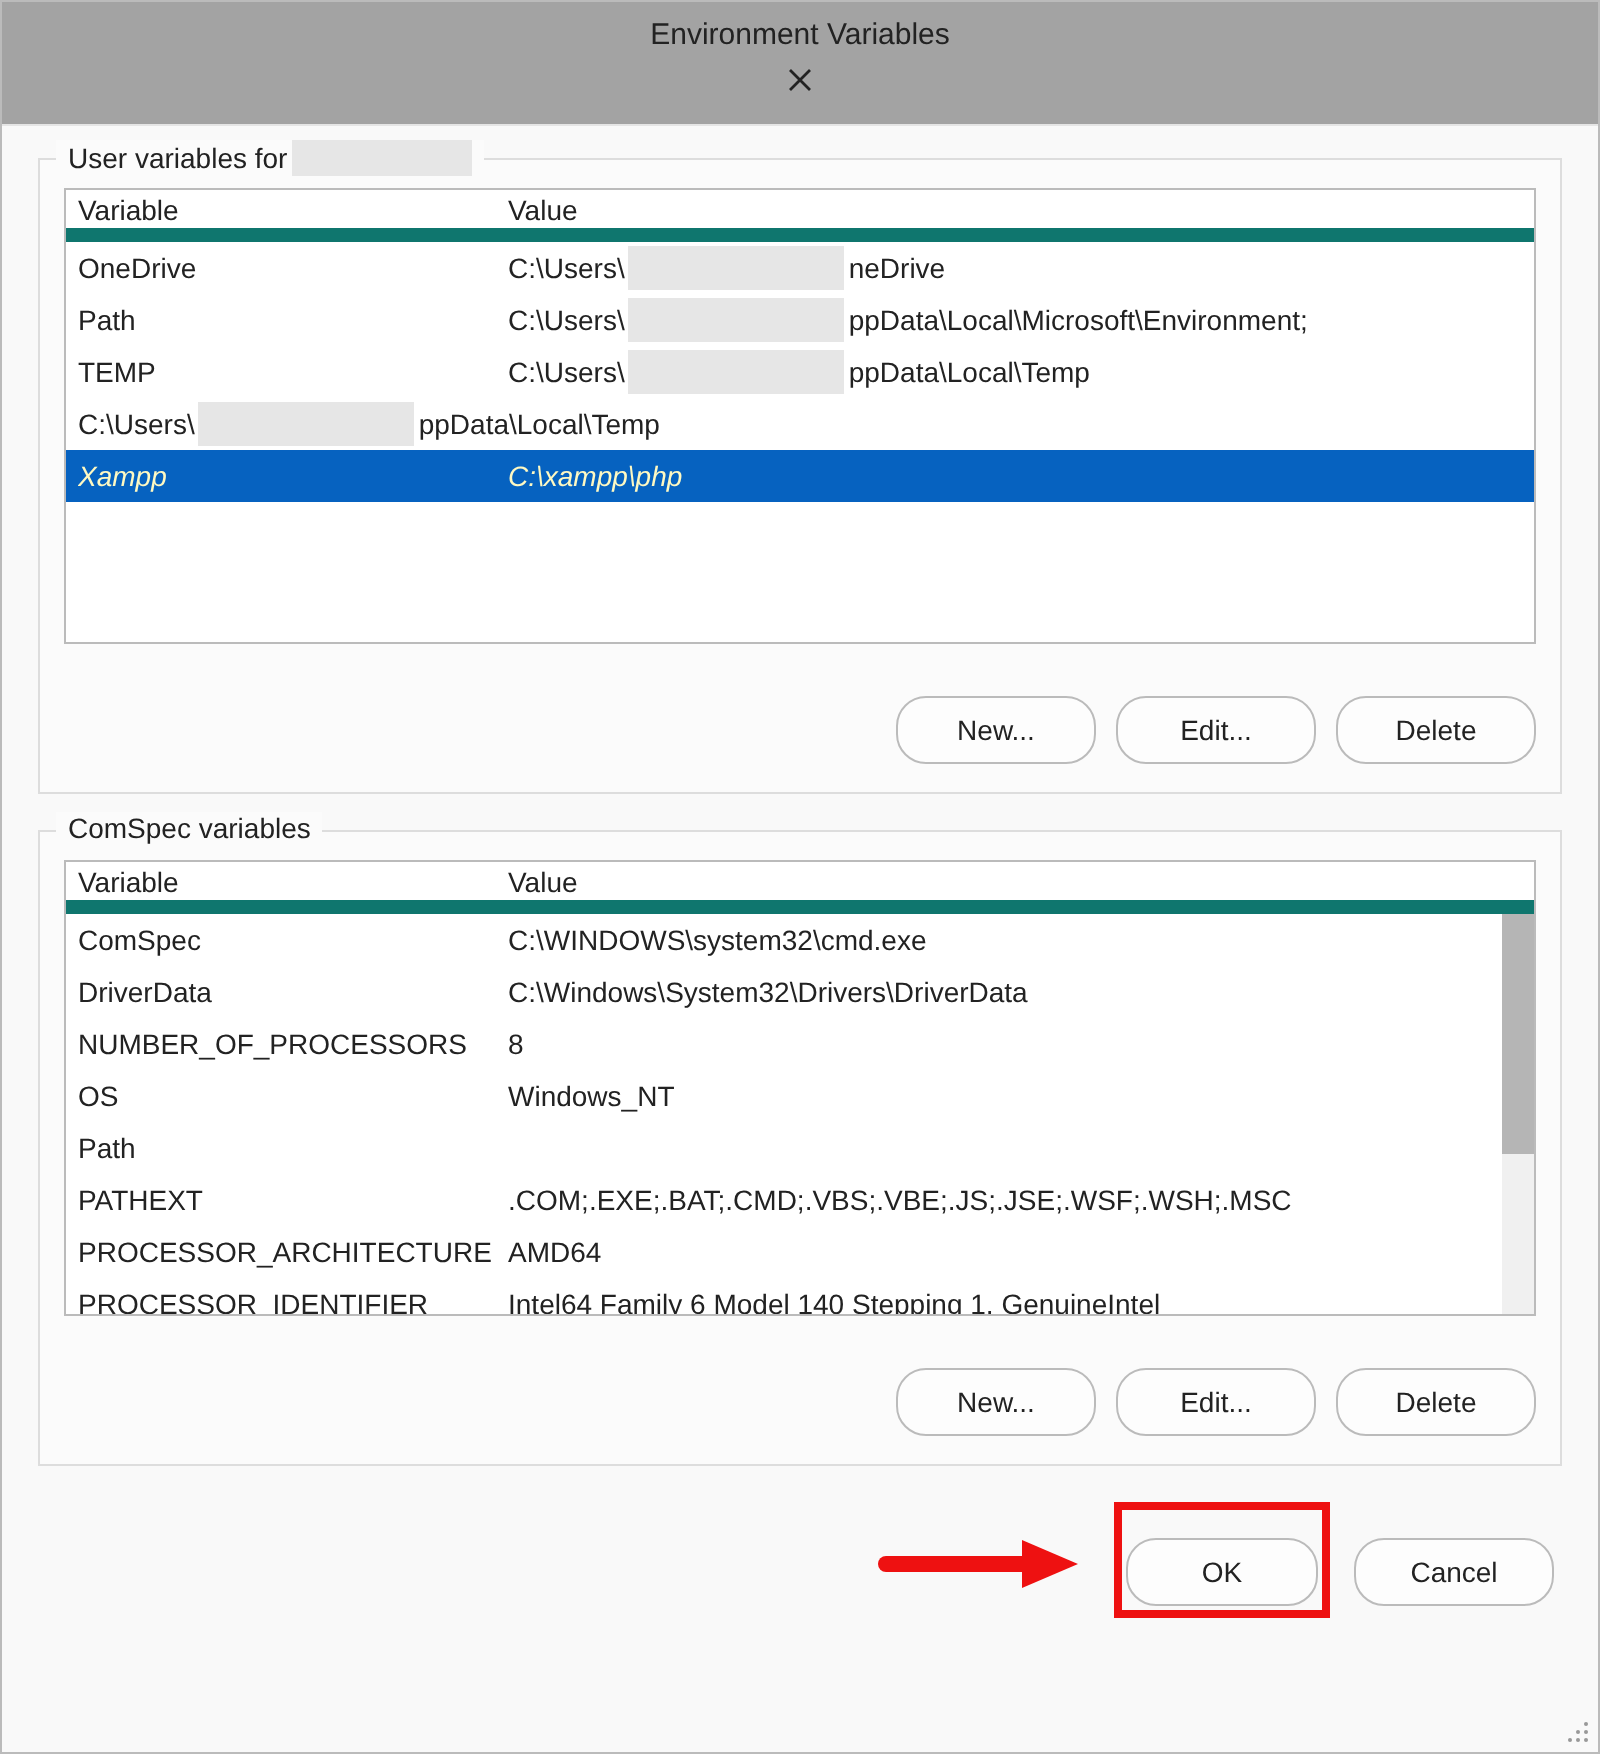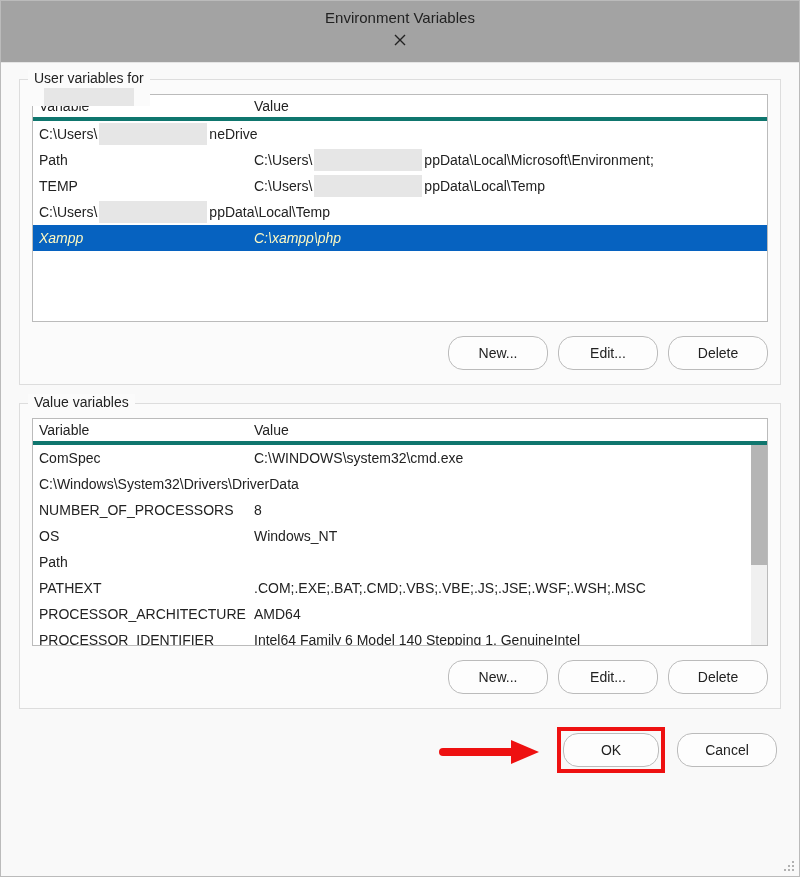--- a/index.html
+++ b/index.html
@@ -44,21 +44,20 @@
       position: absolute;
       top: -10px;
       left: 8px;
       background: #fbfbfb;
       padding: 0 6px;
       font-size: 14px;
       color: #222;
       display: flex;
       align-items: center;
       gap: 2px;
-      flex-direction: column;
     }
     .redact {
       display: inline-block;
       width: 90px;
       height: 18px;
       background: #e6e6e6;
     }
     .listbox {
       border: 1px solid #bbb;
       background: #fff;
@@ -66,21 +65,21 @@
     }
     .listbox-user { height: 228px; }
     .listbox-system { height: 228px; position: relative; }
     .list-header, .list-row {
       display: flex;
       align-items: center;
       height: 26px;
       padding: 0 6px;
     }
     .list-header {
-      border-bottom: 4px solid #0f766e;
+      border-bottom: 7px solid #0f766e;
       color: #222;
       background: #fff;
     }
     .col-var { flex: 0 0 215px; white-space: nowrap; overflow: hidden; text-overflow: ellipsis; }
     .col-val { flex: 1; white-space: nowrap; overflow: hidden; text-overflow: ellipsis; display: flex; align-items: center; }
     .list-row { color: #222; }
     .list-row.selected { background: #0662c0; color: #fef9c3; font-style: italic; }
     .val-redact {
       display: inline-block;
       width: 108px;
@@ -97,20 +96,21 @@
     .btn {
       min-width: 100px;
       height: 34px;
       border: 1px solid #bbb;
       background: #fdfdfd;
       border-radius: 15px;
       font-size: 14px;
       color: #222;
       cursor: pointer;
       padding: 0 14px;
+      margin-top: 12px;
     }
     .dialog-buttons {
       display: flex;
       justify-content: flex-end;
       align-items: center;
       gap: 12px;
       padding: 0 4px 4px 4px;
       position: relative;
     }
     .ok-highlight {
@@ -168,20 +168,21 @@
         <span class="redact"></span>
       </div>
 
       <div class="listbox listbox-user">
         <div class="list-header">
           <div class="col-var">Variable</div>
           <div class="col-val">Value</div>
         </div>
         <div id="user-rows">
             <div class="list-row">
+              <div class="col-var">OneDrive</div>
               <div class="col-val">
                 <span>C:\Users\</span>
                 <span class="val-redact"></span>
                 <span>neDrive</span>
               </div>
             </div>
             <div class="list-row">
               <div class="col-var">Path</div>
               <div class="col-val">
                 <span>C:\Users\</span>
@@ -215,33 +216,34 @@
       </div>
 
       <div class="button-row">
         <button class="btn">New...</button>
         <button class="btn">Edit...</button>
         <button class="btn">Delete</button>
       </div>
     </div>
 
     <div class="group">
-      <div class="group-label">Value variables</div>
+      <div class="group-label">ComSpec variables</div>
 
       <div class="listbox listbox-system">
         <div class="list-header">
           <div class="col-var">Variable</div>
           <div class="col-val">Value</div>
         </div>
         <div id="system-rows">
             <div class="list-row">
               <div class="col-var">ComSpec</div>
               <div class="col-val">C:\WINDOWS\system32\cmd.exe</div>
             </div>
             <div class="list-row">
+              <div class="col-var">DriverData</div>
               <div class="col-val">C:\Windows\System32\Drivers\DriverData</div>
             </div>
             <div class="list-row">
               <div class="col-var">NUMBER_OF_PROCESSORS</div>
               <div class="col-val">8</div>
             </div>
             <div class="list-row">
               <div class="col-var">OS</div>
               <div class="col-val">Windows_NT</div>
             </div>

